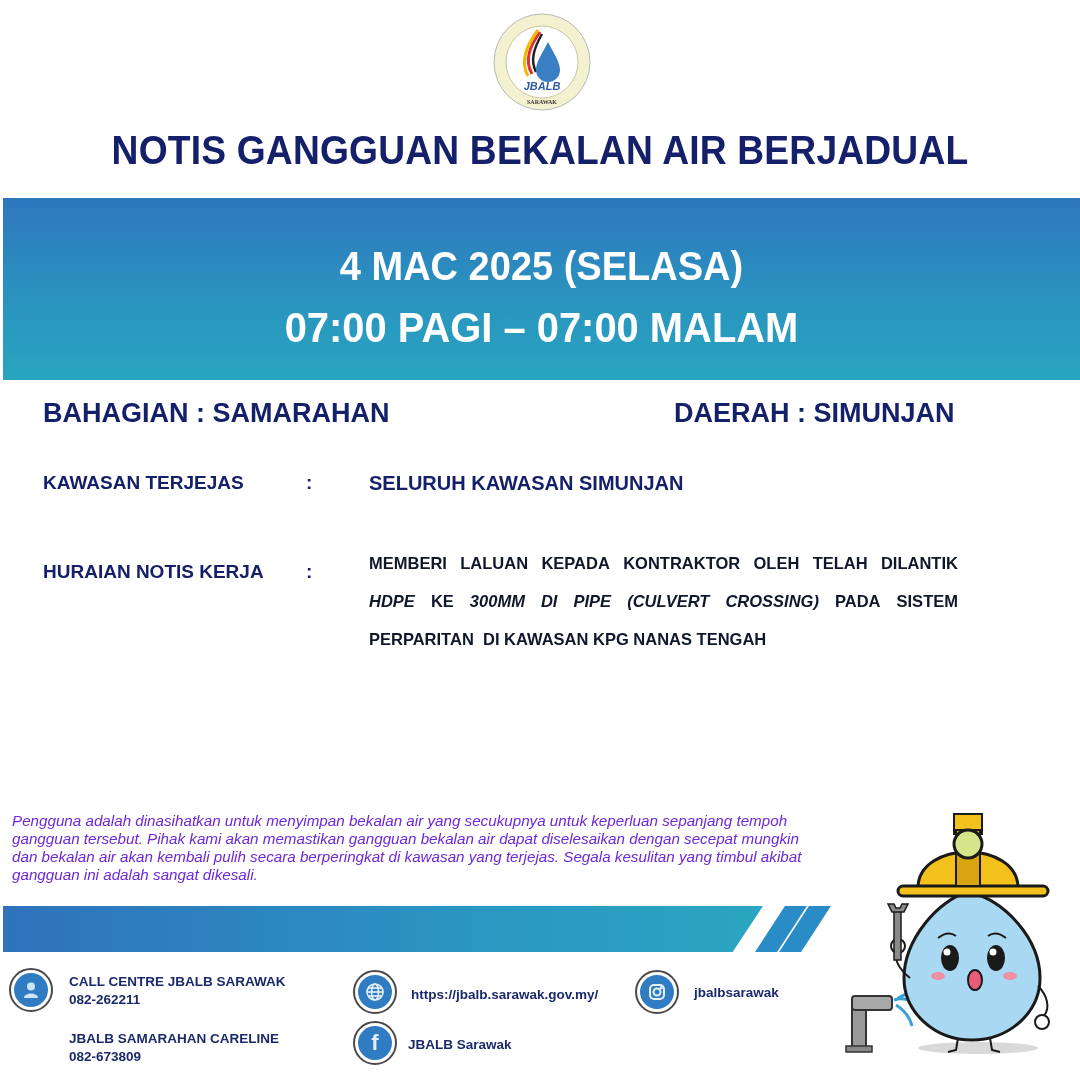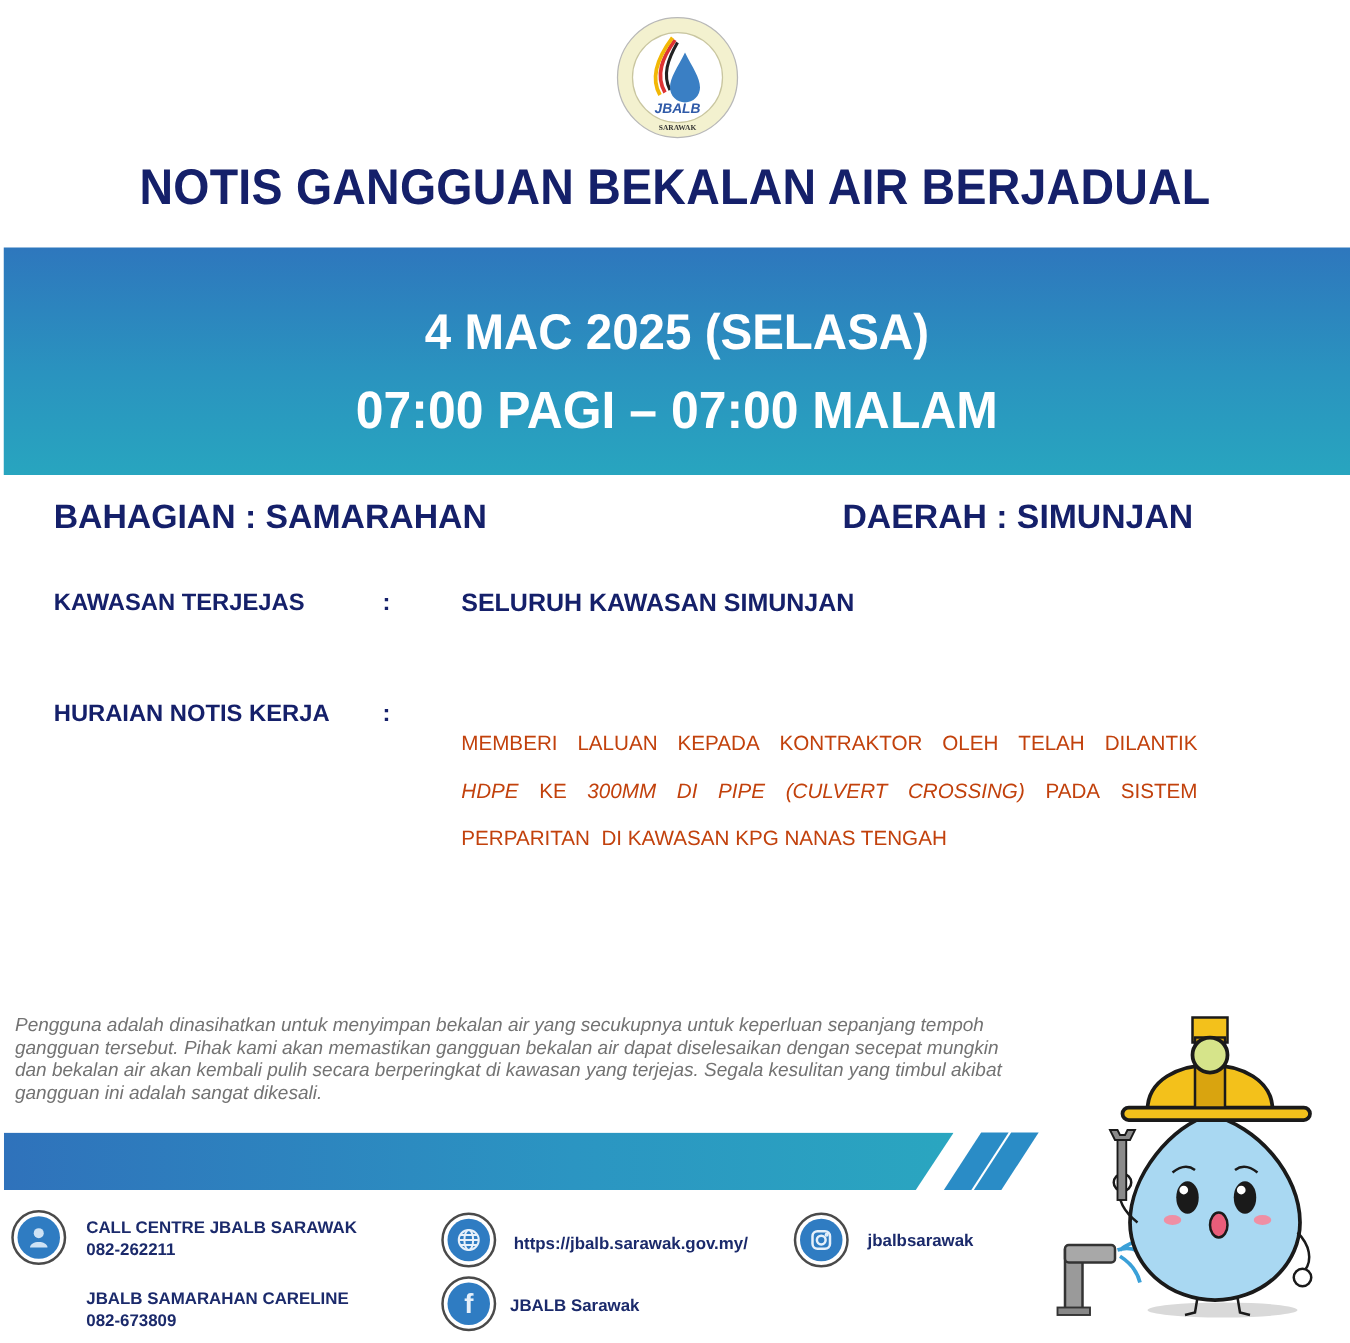--- a/index.html
+++ b/index.html
@@ -23,30 +23,30 @@
     .banner .line2 { position: absolute; left: 0; width: 100%; top: 106px; font-weight: bold; font-size: 42px; transform: scaleX(0.95); }
 
     .division { position: absolute; left: 43px; top: 398px; font-weight: bold; font-size: 27px; color: #15206a; }
     .district { position: absolute; left: 674px; top: 398px; font-weight: bold; font-size: 27px; color: #15206a; }
 
     .row-label { position: absolute; left: 43px; font-weight: bold; font-size: 19px; color: #15206a; }
     .row-colon { position: absolute; left: 306px; font-weight: bold; font-size: 19px; color: #15206a; }
     .row-value { position: absolute; left: 369px; font-weight: bold; font-size: 20px; color: #15206a; }
 
     .desc {
-      position: absolute; left: 369px; top: 576px; width: 589px;
-      font-weight: normal; font-size: 16.5px; line-height: 38px; color: #c2410c;
+      position: absolute; left: 369px; top: 544px; width: 589px;
+      font-weight: bold; font-size: 16.5px; line-height: 38px; color: #0f172a;
       text-align: justify; text-align-last: left;
     }
     .desc .ln-flex { display: flex; justify-content: space-between; white-space: nowrap; }
     .desc em { font-style: italic; }
 
     .advice {
       position: absolute; left: 12px; top: 812px; width: 790px;
-      font-style: italic; font-size: 15.2px; line-height: 18px; color: #737373;
+      font-style: italic; font-size: 15.2px; line-height: 18px; color: #6d28d9;
     }
 
     .contact-bar {
       position: absolute; left: 3px; top: 906px; width: 760px; height: 46px;
       background: linear-gradient(to right, #2f72bb 0%, #2b95c2 60%, #2aa6c0 100%);
       clip-path: polygon(0 0, 100% 0, 96% 100%, 0 100%);
     }
     .contact-bar-title {
       position: absolute; left: 0; top: 913px; width: 800px; text-align: center;
       color: #fff; font-weight: bold; font-size: 21px; margin-top: 44px;

